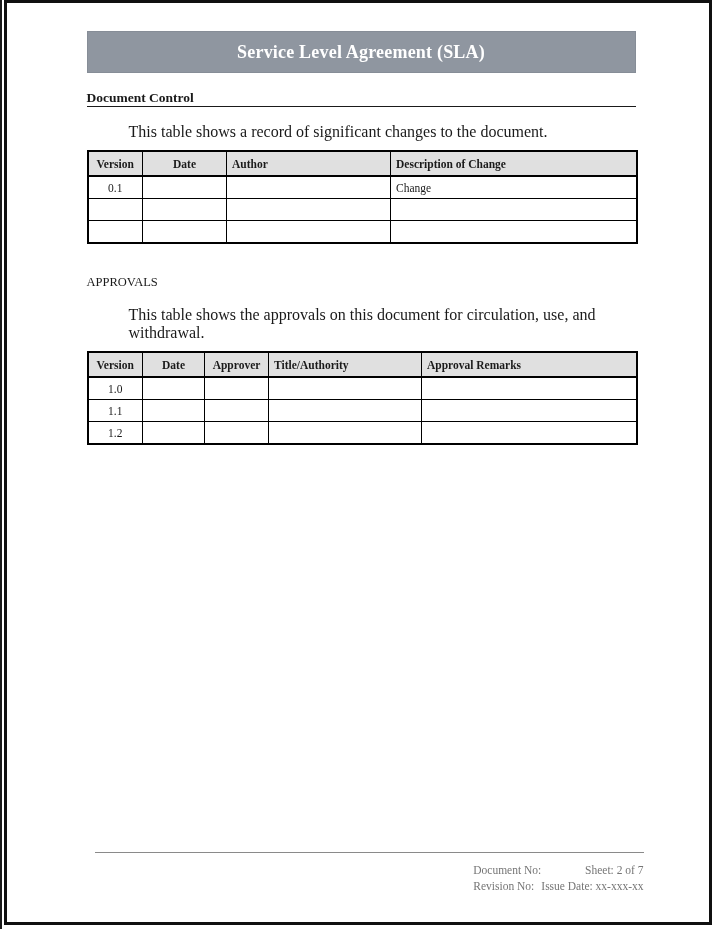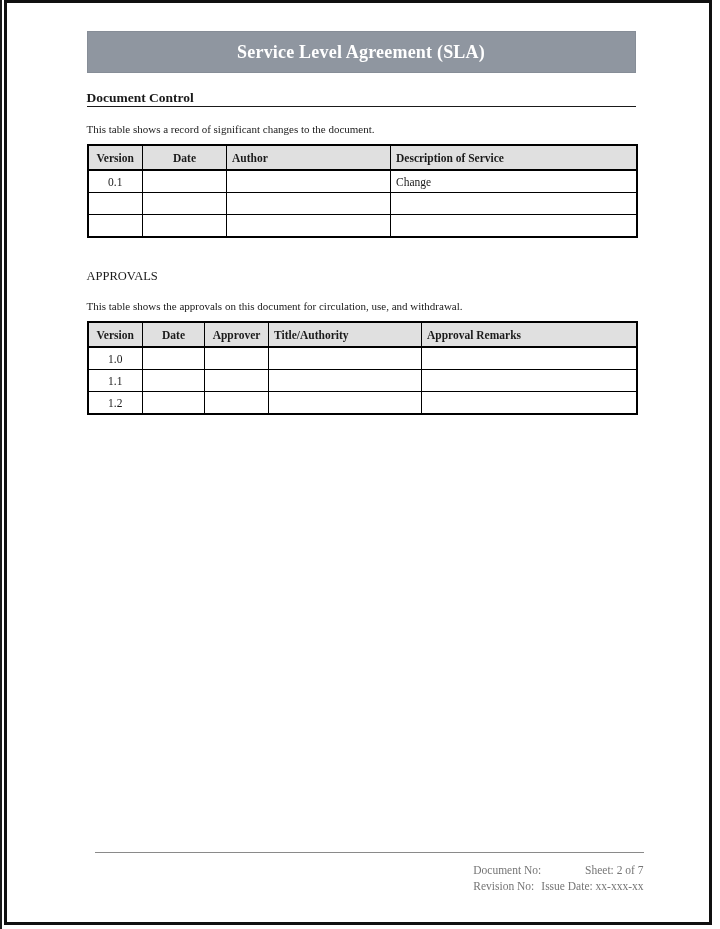--- a/index.html
+++ b/index.html
@@ -9,21 +9,21 @@
   .edge-line{position:absolute;left:0;top:0;bottom:0;width:1.5px;background:#1a1a1a;}
   
   .page-frame{position:absolute;left:3.5px;top:0;right:8px;bottom:4px;
               border:3px solid #101010;background:#ffffff;}
   .content{position:absolute;left:80px;top:28px;width:549px;}
   .title-banner{height:40px;line-height:40px;background:#8F96A0;border:1px solid #868d97;
                 text-align:center;color:#ffffff;font-weight:bold;font-size:18px;letter-spacing:.2px;}
   .section-heading{margin-top:17px;font-size:13.5px;font-weight:bold;
                    border-bottom:1.5px solid #1a1a1a;}
   .sub-heading{margin-top:31px;font-size:12.5px;font-weight:normal;}
-  .para{margin-top:16px;font-size:11px;}
+  .para{margin-top:16px;font-size:16px;margin-left:42px;}
   table.doc-table{margin-top:9px;width:549px;border-collapse:collapse;border:2px solid #000;
                   table-layout:fixed;}
   .doc-table th,.doc-table td{border:1px solid #000;font-size:11.5px;padding:1px 5px;
                               overflow:hidden;white-space:nowrap;}
   .doc-table th{background:#E0E0E0;font-weight:bold;text-align:left;height:21px;
                 border-bottom:2px solid #000;}
   .doc-table td{height:19px;}
   .doc-table th:nth-child(1),.doc-table td:nth-child(1),
   .doc-table th:nth-child(2),.doc-table td:nth-child(2){text-align:center;}
   table.ap th:nth-child(3),table.ap td:nth-child(3){text-align:center;}
@@ -54,21 +54,21 @@
             <col class="c1">
             <col class="c2">
             <col class="c3">
             <col class="c4">
           </colgroup>
         <thead>
             <tr>
               <th>Version</th>
               <th>Date</th>
               <th>Author</th>
-              <th>Description of Service</th>
+              <th>Description of Change</th>
             </tr>
           </thead>
         <tbody>
             <tr>
               <td>0.1</td>
               <td></td>
               <td></td>
               <td>Change</td>
             </tr>
             <tr>

